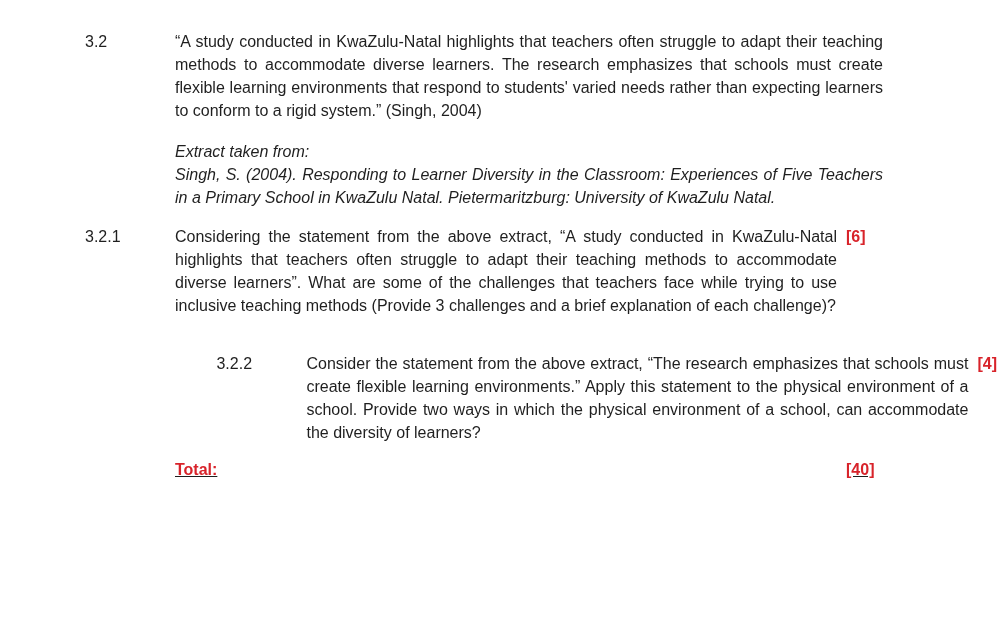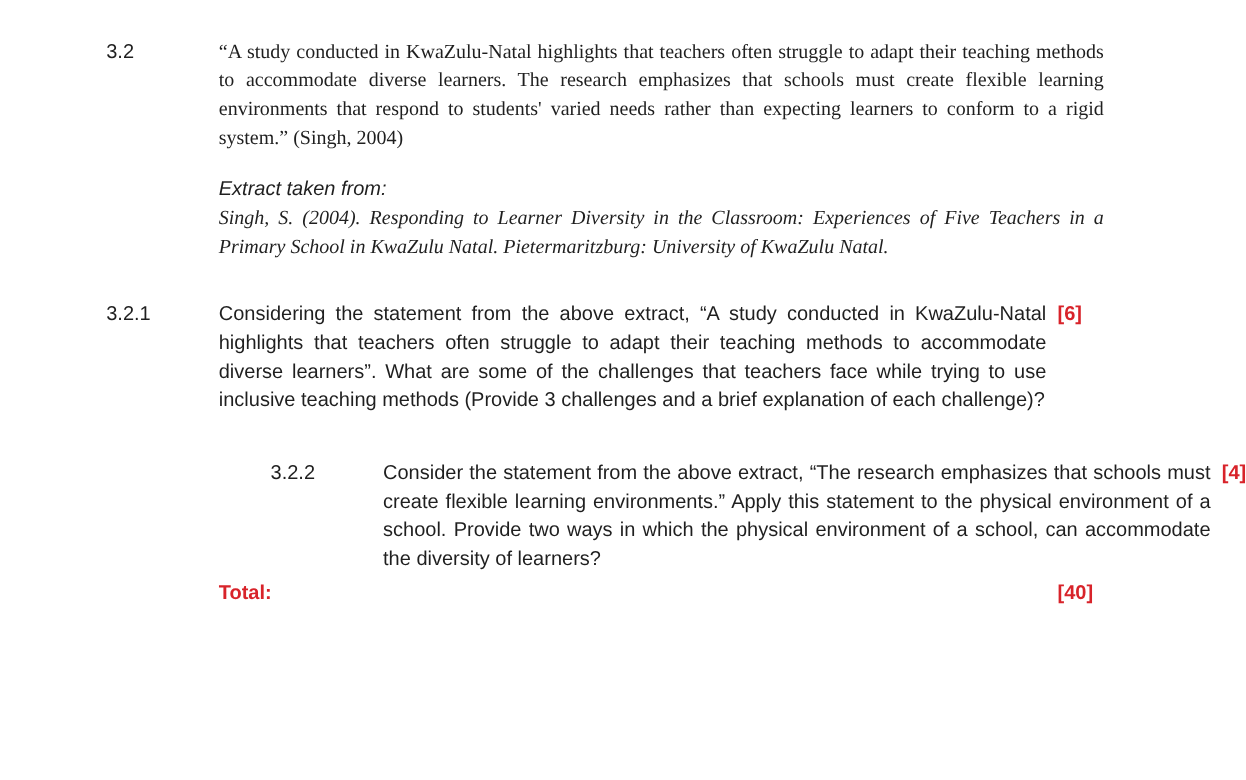--- a/index.html
+++ b/index.html
@@ -27,21 +27,20 @@
     align-items: flex-start;
   }
   .num-col {
     flex: none;
     width: 90px;
   }
   .quote-text {
     flex: none;
     width: 708px;
     text-align: justify;
-    font-family: Liberation Serif, serif;
   }
   .q-text {
     flex: none;
     width: 662px;
     text-align: justify;
   }
   .marks {
     flex: none;
     margin-left: 9px;
     font-weight: bold;
@@ -49,25 +48,24 @@
     white-space: nowrap;
   }
   .extract-block {
     margin-left: 90px;
     width: 708px;
     font-style: italic;
     margin-top: 18px;
   }
   .extract-citation {
     text-align: justify;
-    font-family: Liberation Serif, serif;
   }
-  .q1-block { margin-top: 31px; }
+  .q1-block { margin-top: 16px; }
   .q2-block { margin-top: 35px; justify-content: flex-end; }
-  .total-row { margin-top: 4px; }
+  .total-row { margin-top: 14px; text-decoration: underline; }
   .total-label {
     flex: none;
     width: 662px;
     font-weight: bold;
     color: #d8232a;
   }
 </style>
 </head>
 <body>
 

